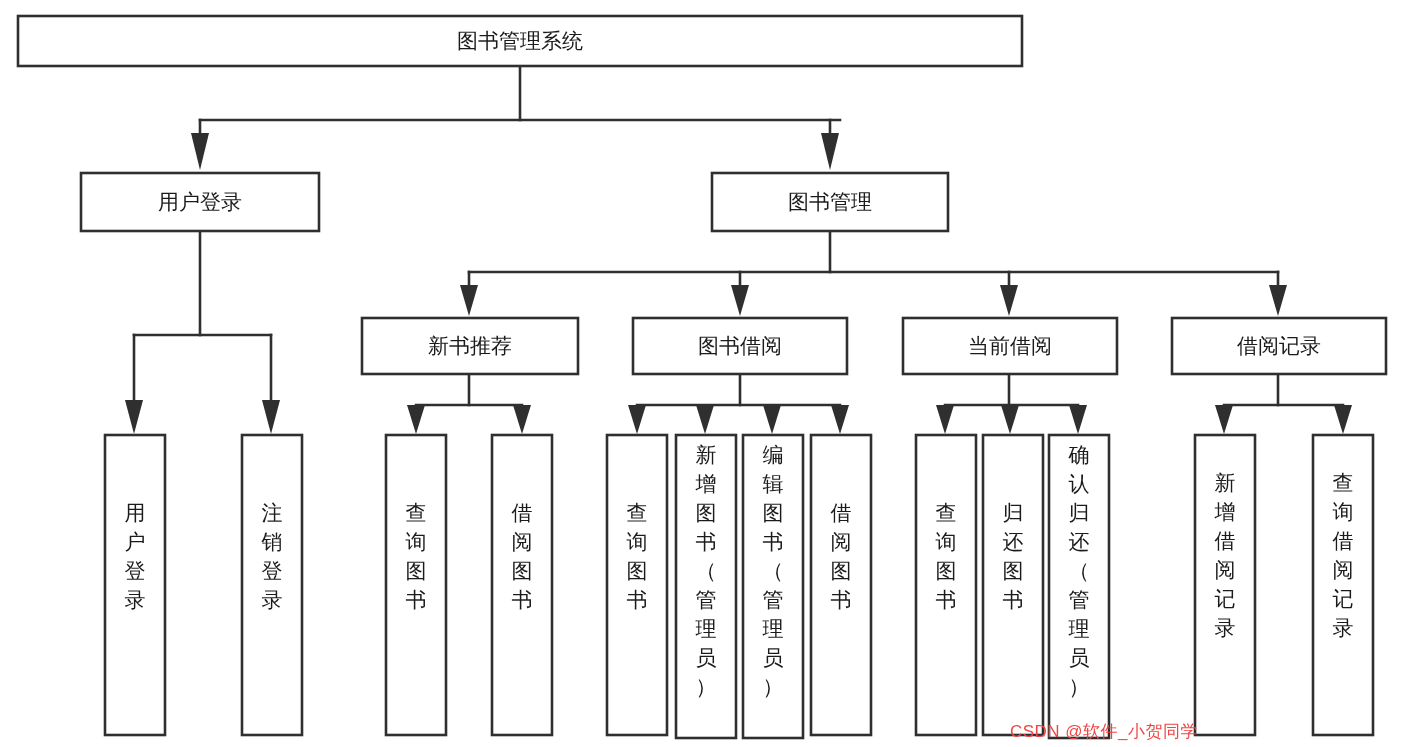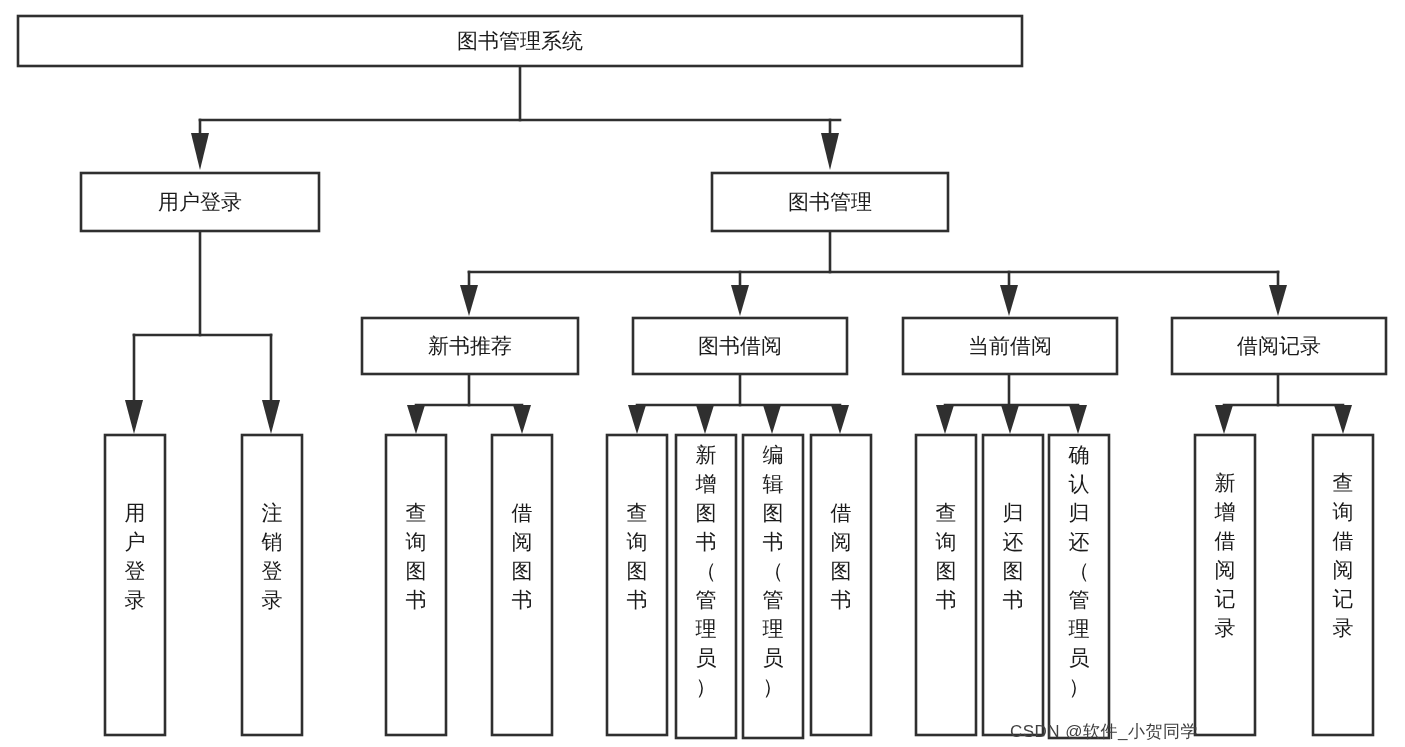--- a/index.html
+++ b/index.html
@@ -53,21 +53,21 @@
     font-size: 21px;
     fill: #1b1b1b;
     text-anchor: middle;
   }
   .watermark {
     position: absolute;
     right: 12px;
     bottom: 4px;
     font-family: "Liberation Sans", "DejaVu Sans", sans-serif;
     font-size: 17px;
-    color: #404040;
+    color: #ef4444;
     white-space: nowrap;
     letter-spacing: 0.5px;
   }
 </style>
 </head>
 <body>
 
 <div id="diagram-root">
 
   <svg id="diagram-svg" viewBox="0 0 1405 747">

